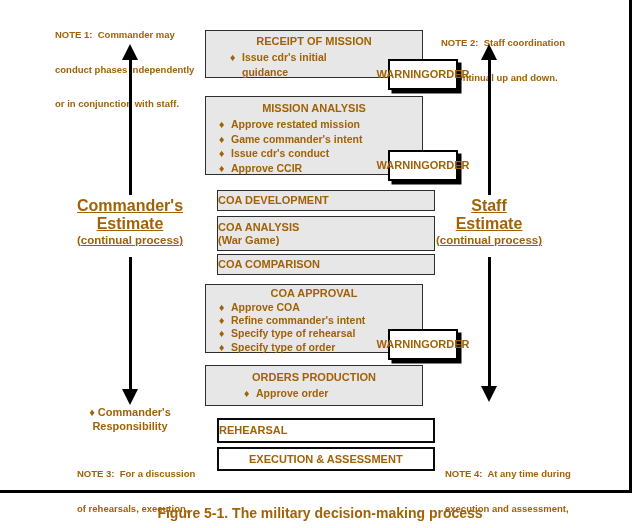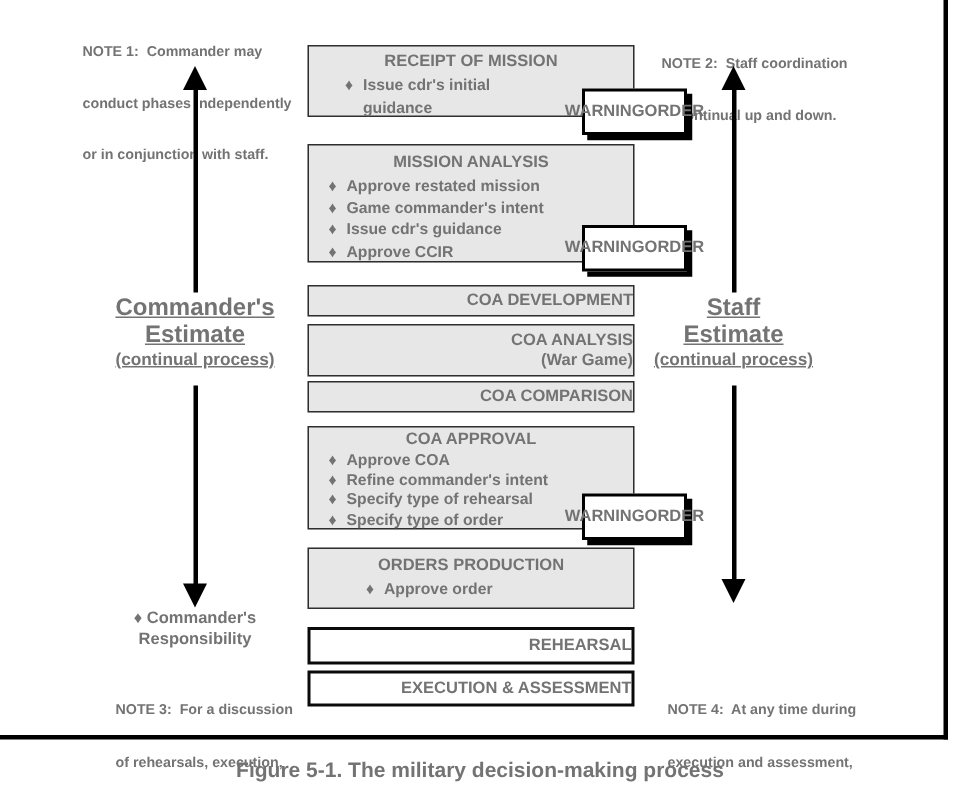--- a/index.html
+++ b/index.html
@@ -1,18 +1,18 @@
 <!DOCTYPE html>
 <html><head>
 <meta charset="utf-8">
 <style>
   html,body{margin:0;padding:0;background:#fff;}
   .canvas{
     position:relative;width:640px;height:528px;background:#ffffff;
-    font-family:"Liberation Sans","DejaVu Sans",sans-serif;color:#737373;overflow:hidden;
+    font-family:"Liberation Sans","DejaVu Sans",sans-serif;color:#a16207;overflow:hidden;
   }
   
   .frame-right{position:absolute;left:629px;top:0;width:3px;height:493px;background:#000;}
   .frame-bottom{position:absolute;left:0;top:490px;width:632px;height:3px;background:#000;}
   
   .note{position:absolute;font-size:9.5px;line-height:11.5px;font-weight:bold;white-space:pre-wrap;}
   .note div{white-space:pre-wrap;}
   .note1{left:55px;top:6px;}
   .note2{left:441px;top:14px;}
   .note3{left:77px;top:445px;}
@@ -23,21 +23,21 @@
   .head.up{border-left:8px solid transparent;border-right:8px solid transparent;border-bottom:16px solid #000;}
   .head.down{border-left:8px solid transparent;border-right:8px solid transparent;border-top:16px solid #000;}
   
   .estimate{position:absolute;width:180px;text-align:center;font-weight:bold;text-decoration:underline;}
   .est-line{font-size:16px;line-height:18px;}
   .est-sub{font-size:11.5px;line-height:13px;margin-top:1px;}
   .resp{position:absolute;left:60px;top:406px;width:140px;text-align:center;font-weight:bold;font-size:11px;line-height:13.5px;}
   
   .phase{position:absolute;left:205px;width:218px;box-sizing:border-box;background:#e7e7e7;border:1px solid #2e2e2e;font-weight:bold;}
   .phase.white{background:#ffffff;border:2px solid #0a0a0a;}
-  .phase.center{display:flex;flex-direction:column;align-items:flex-end;justify-content:center;}
+  .phase.center{display:flex;flex-direction:column;align-items:flex-start;justify-content:center;margin-left:12px;}
   .ptitle{text-align:center;font-size:11px;line-height:13px;}
   .pad-title{padding-top:4px;}
   .bullets{margin-top:2px;}
   .bullet{display:flex;font-size:10.5px;line-height:14.5px;}
   .bullet.tight{line-height:13.2px;}
   .dia{width:12px;flex:none;}
   .ind24{margin-left:24px;}
   .ind13{margin-left:13px;}
   .ind38{margin-left:38px;}
   .wrap105{max-width:108px;}
@@ -115,21 +115,21 @@
       <div class="bullet">
           <span class="dia">♦</span>
           <span>Approve restated mission</span>
         </div>
       <div class="bullet">
           <span class="dia">♦</span>
           <span>Game commander's intent</span>
         </div>
       <div class="bullet">
           <span class="dia">♦</span>
-          <span>Issue cdr's guidance</span>
+          <span>Issue cdr's conduct</span>
         </div>
       <div class="bullet">
           <span class="dia">♦</span>
           <span>Approve CCIR</span>
         </div>
     </div>
   </div>
 
   <div class="phase center" style="top:190px;height:21px;">
     <div class="ptitle">COA DEVELOPMENT</div>

